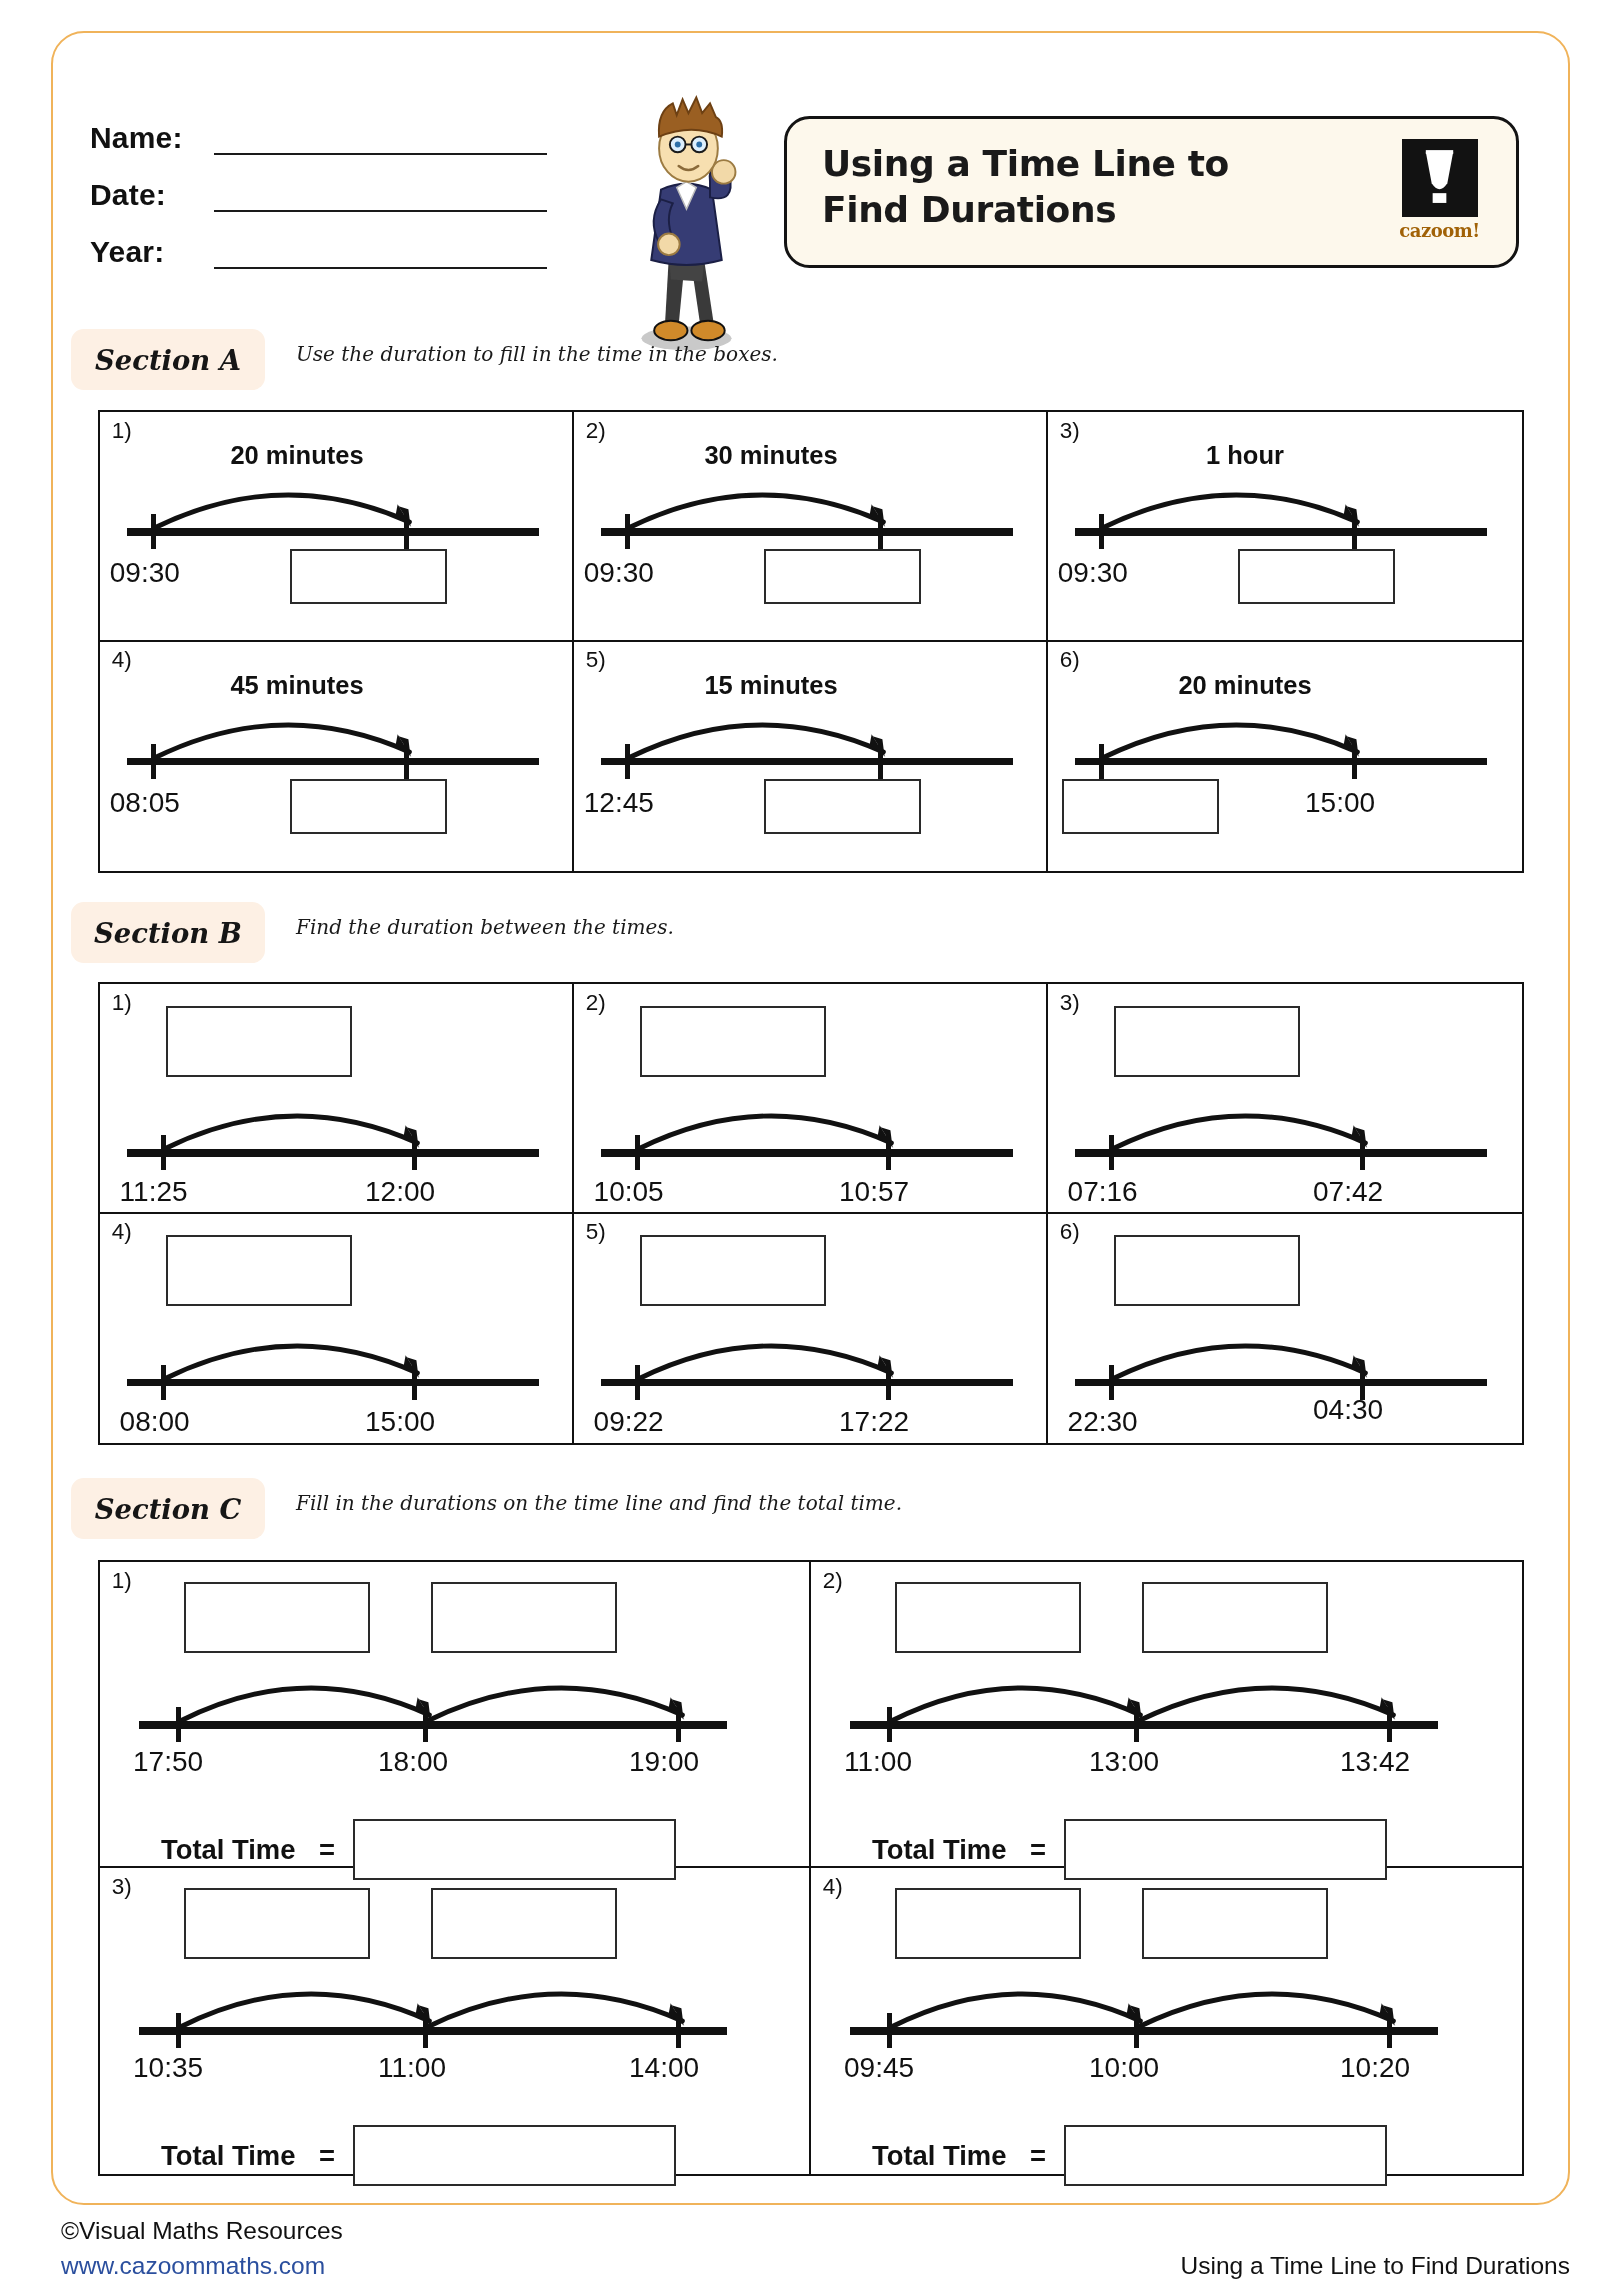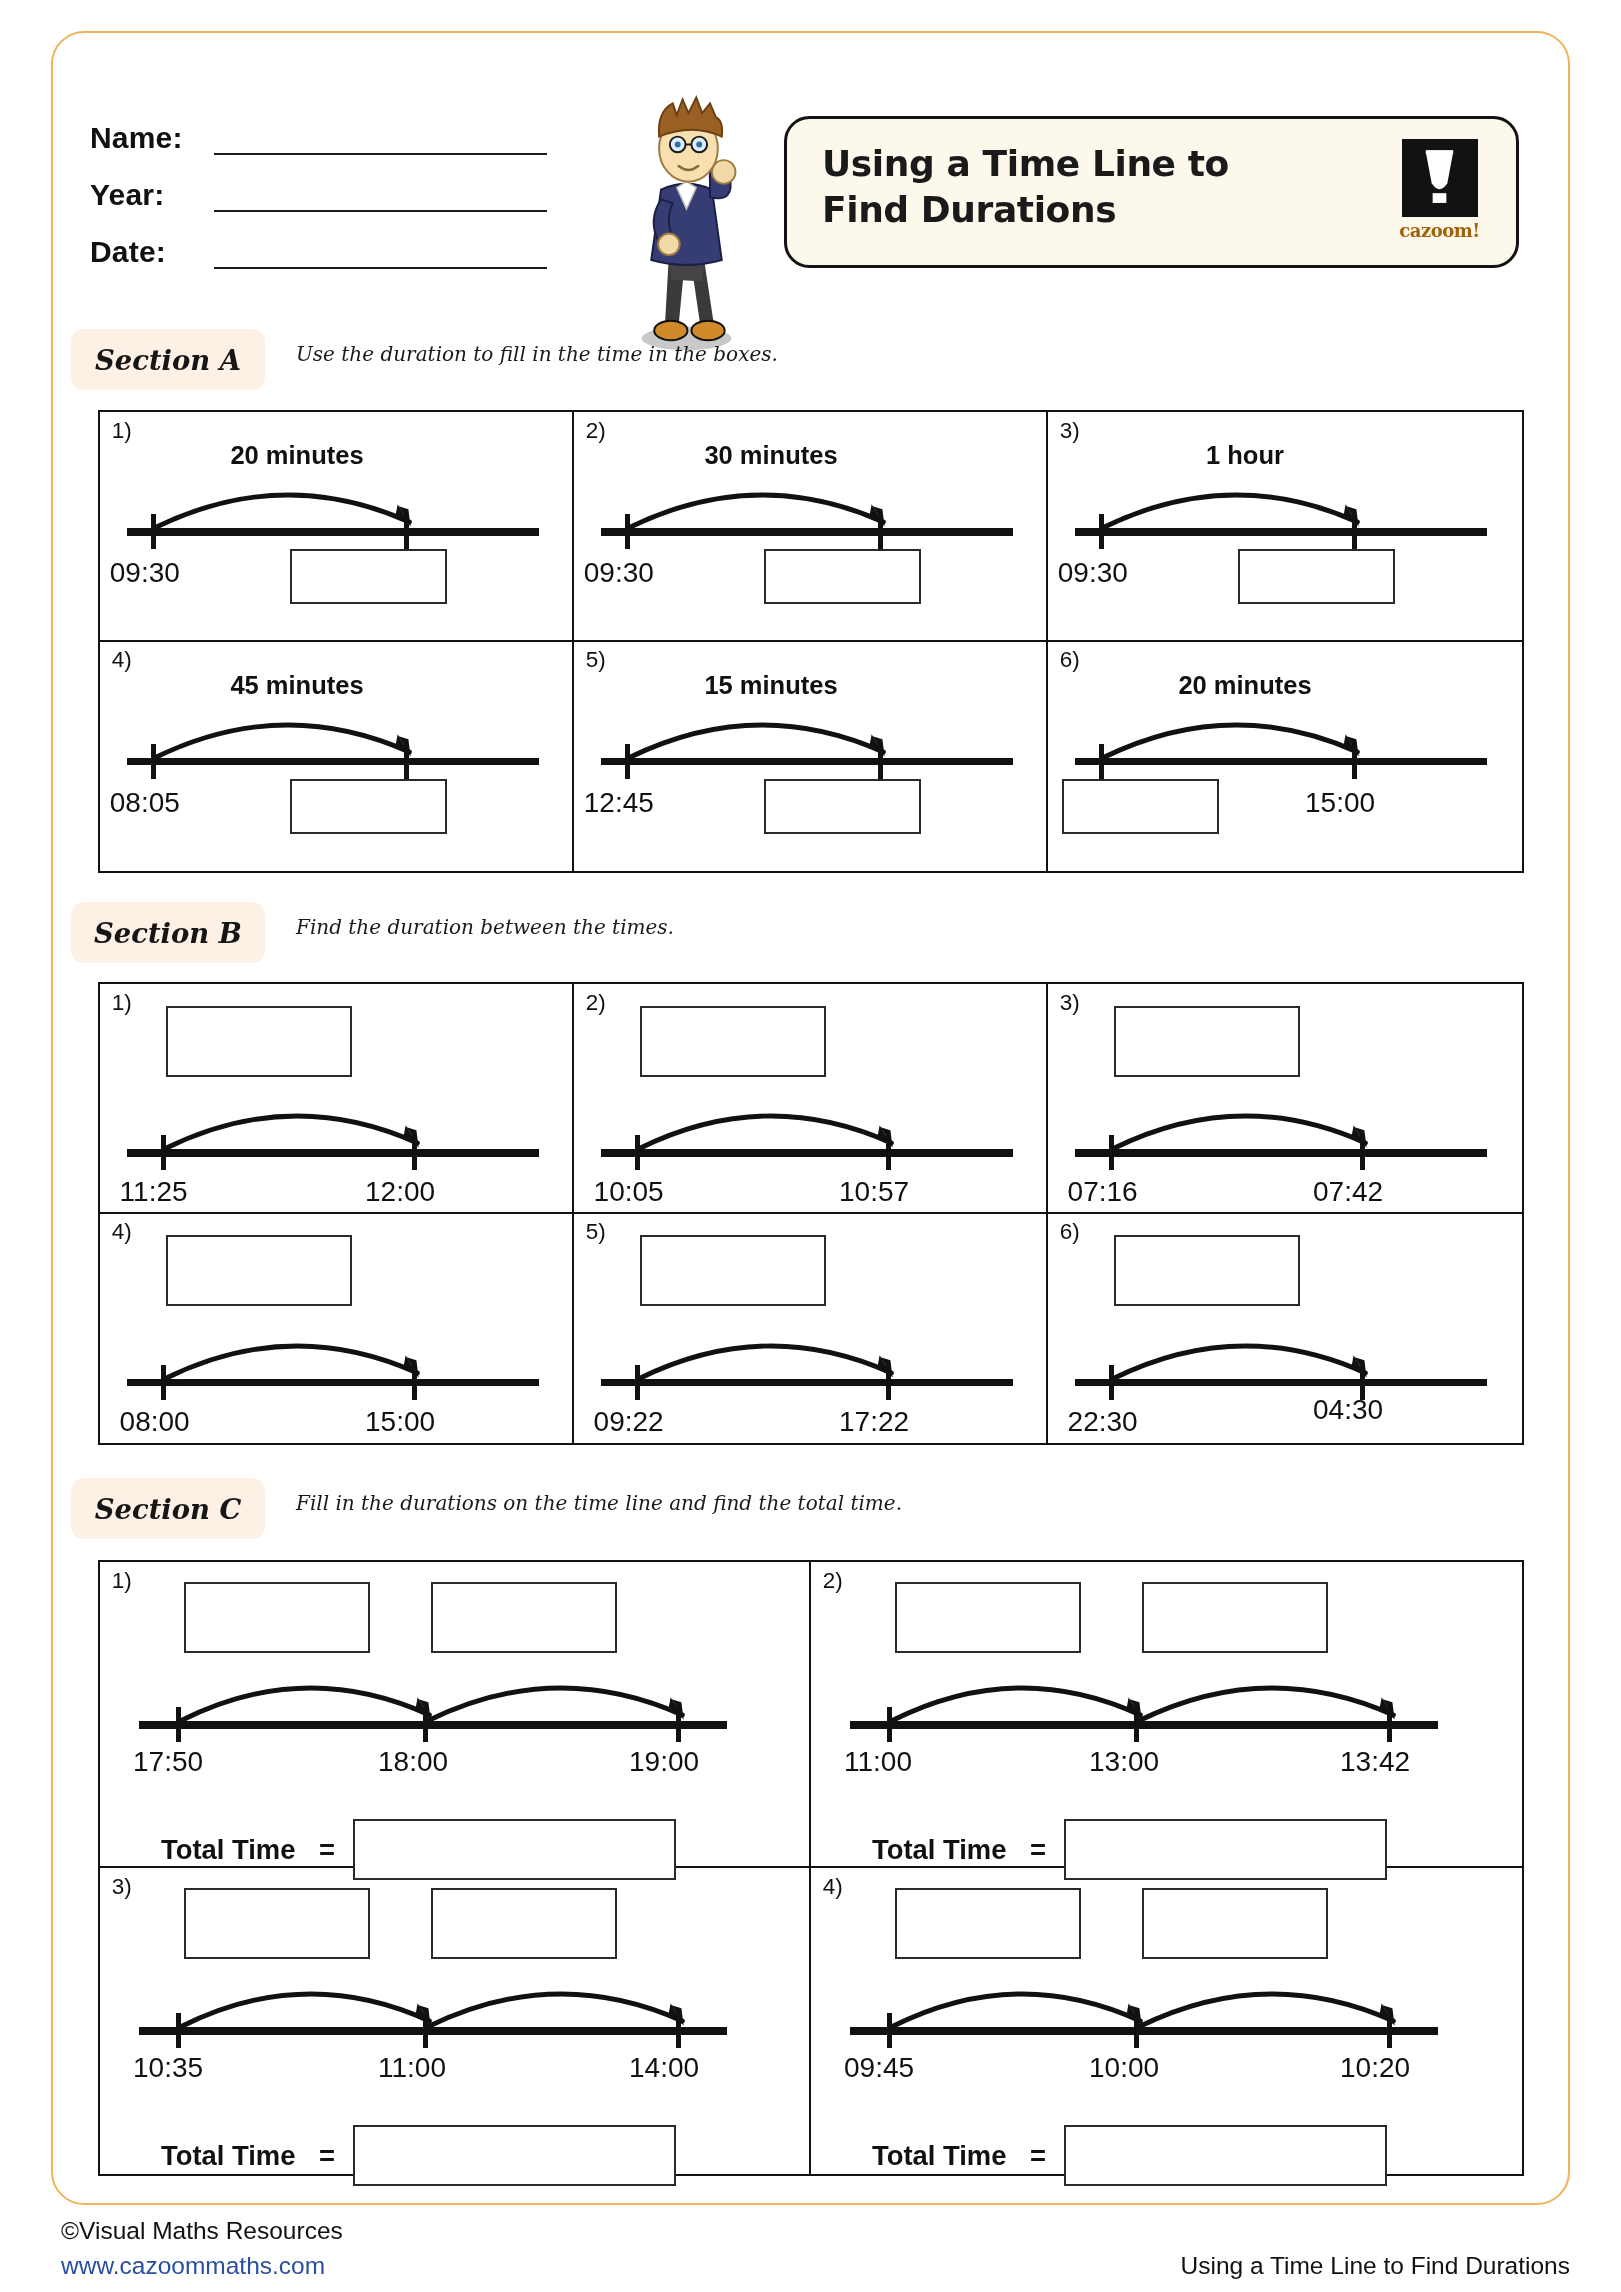--- a/index.html
+++ b/index.html
@@ -150,25 +150,25 @@
   <div class="page-frame"></div>
 
   <div class="header">
 
     <div class="namefields">
       <div class="field-row">
         <div class="field-label">Name:</div>
         <div class="field-rule"></div>
       </div>
       <div class="field-row">
+        <div class="field-label">Date:</div>
+        <div class="field-rule"></div>
+      </div>
+      <div class="field-row">
         <div class="field-label">Year:</div>
-        <div class="field-rule"></div>
-      </div>
-      <div class="field-row">
-        <div class="field-label">Date:</div>
         <div class="field-rule"></div>
       </div>
     </div>
 
     <svg class="mascot" viewBox="0 0 176 290">
       <ellipse cx="88" cy="272" rx="46" ry="12" fill="#c9c9c9"></ellipse>
 
       <path d="M70 188 L66 258 L80 258 L86 196 Z" fill="#3a3a3a"></path>
       <path d="M92 190 L102 258 L116 258 L106 192 Z" fill="#3a3a3a"></path>
       <path d="M70 188 L106 192 L104 214 L72 212 Z" fill="#444"></path>

